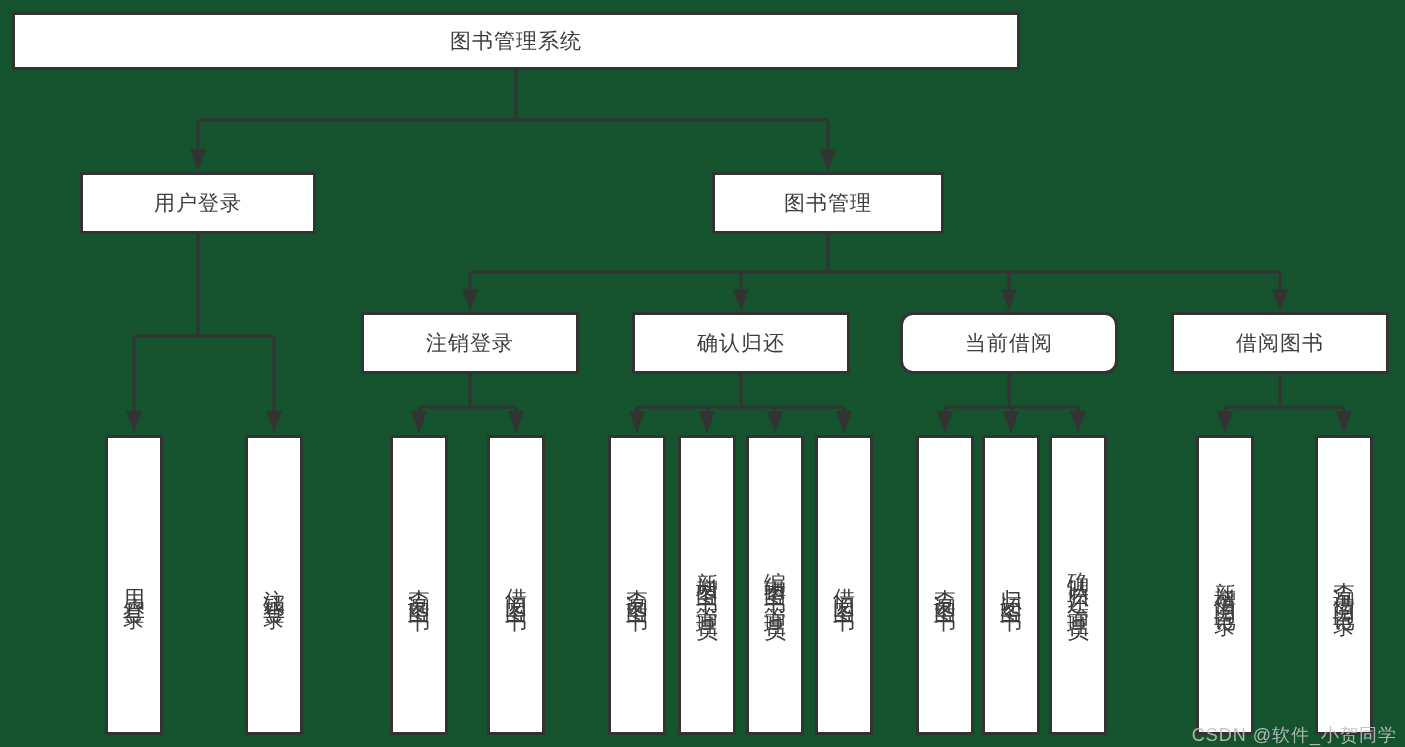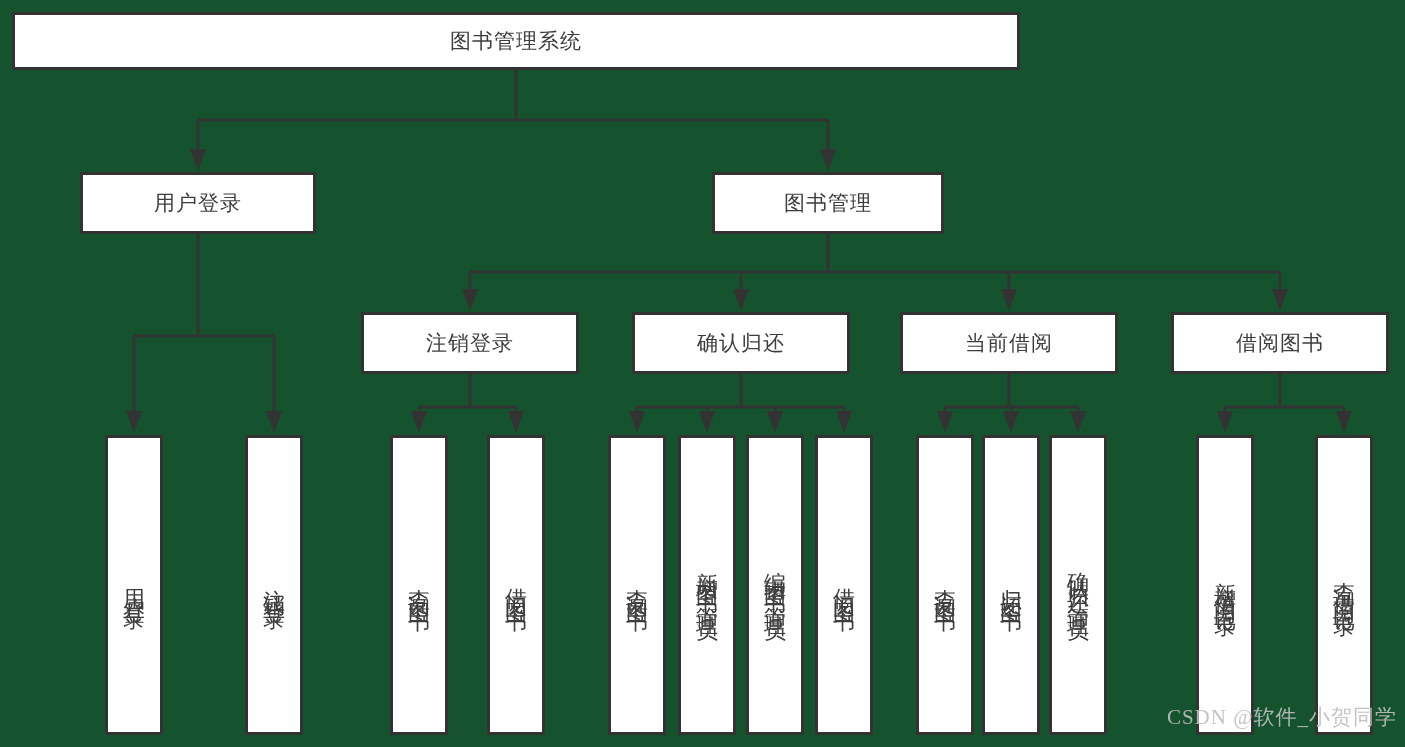--- a/index.html
+++ b/index.html
@@ -38,27 +38,26 @@
   .v {
     writing-mode: vertical-rl;
     text-orientation: mixed;
     font-size: 22px;
     letter-spacing: 7px;
     line-height: 1;
   }
   #watermark {
     position: absolute;
     right: 8px;
-    bottom: 16px;
+    bottom: 0;
     z-index: 3;
-    font-size: 21px;
+    font-size: 18px;
     color: rgba(190, 190, 190, 0.92);
     letter-spacing: 1px;
     pointer-events: none;
-    font-family: Liberation Serif, serif;
   }
 </style>
 </head>
 <body>
 
 <div id="canvas">
 
   <svg id="connectors" viewBox="0 0 1405 747" xmlns="http://www.w3.org/2000/svg">
 
     <path d="M516,70 V120 M198,120 H828 M198,120 V152 M828,120 V152" stroke="#333333" stroke-width="3" fill="none"></path>
@@ -98,21 +97,21 @@
     </g>
   </svg>
 
   <div class="box h" style="left:12px; top:12px; width:1008px; height:58px;">图书管理系统</div>
 
   <div class="box h" style="left:80px; top:172px; width:236px; height:62px;">用户登录</div>
   <div class="box h" style="left:712px; top:172px; width:232px; height:62px;">图书管理</div>
 
   <div class="box h" style="left:361px; top:312px; width:218px; height:62px;">注销登录</div>
   <div class="box h" style="left:632px; top:312px; width:218px; height:62px;">确认归还</div>
-  <div class="box h" style="left:900px; top:312px; width:218px; height:62px;">当前借阅</div>
+  <div class="box h" style="left:900px; top:312px; width:218px; height:62px;border-radius:13px;">当前借阅</div>
   <div class="box h" style="left:1171px; top:312px; width:218px; height:62px;">借阅图书</div>
 
   <div class="box v" style="left:105px; top:435px; width:58px; height:300px;">用户登录</div>
   <div class="box v" style="left:245px; top:435px; width:58px; height:300px;">注销登录</div>
 
   <div class="box v" style="left:390px; top:435px; width:58px; height:300px;">查询图书</div>
   <div class="box v" style="left:487px; top:435px; width:58px; height:300px;">借阅图书</div>
 
   <div class="box v" style="left:608px; top:435px; width:58px; height:300px;">查询图书</div>
   <div class="box v" style="left:678px; top:435px; width:58px; height:300px;">新增图书（管理员）</div>

